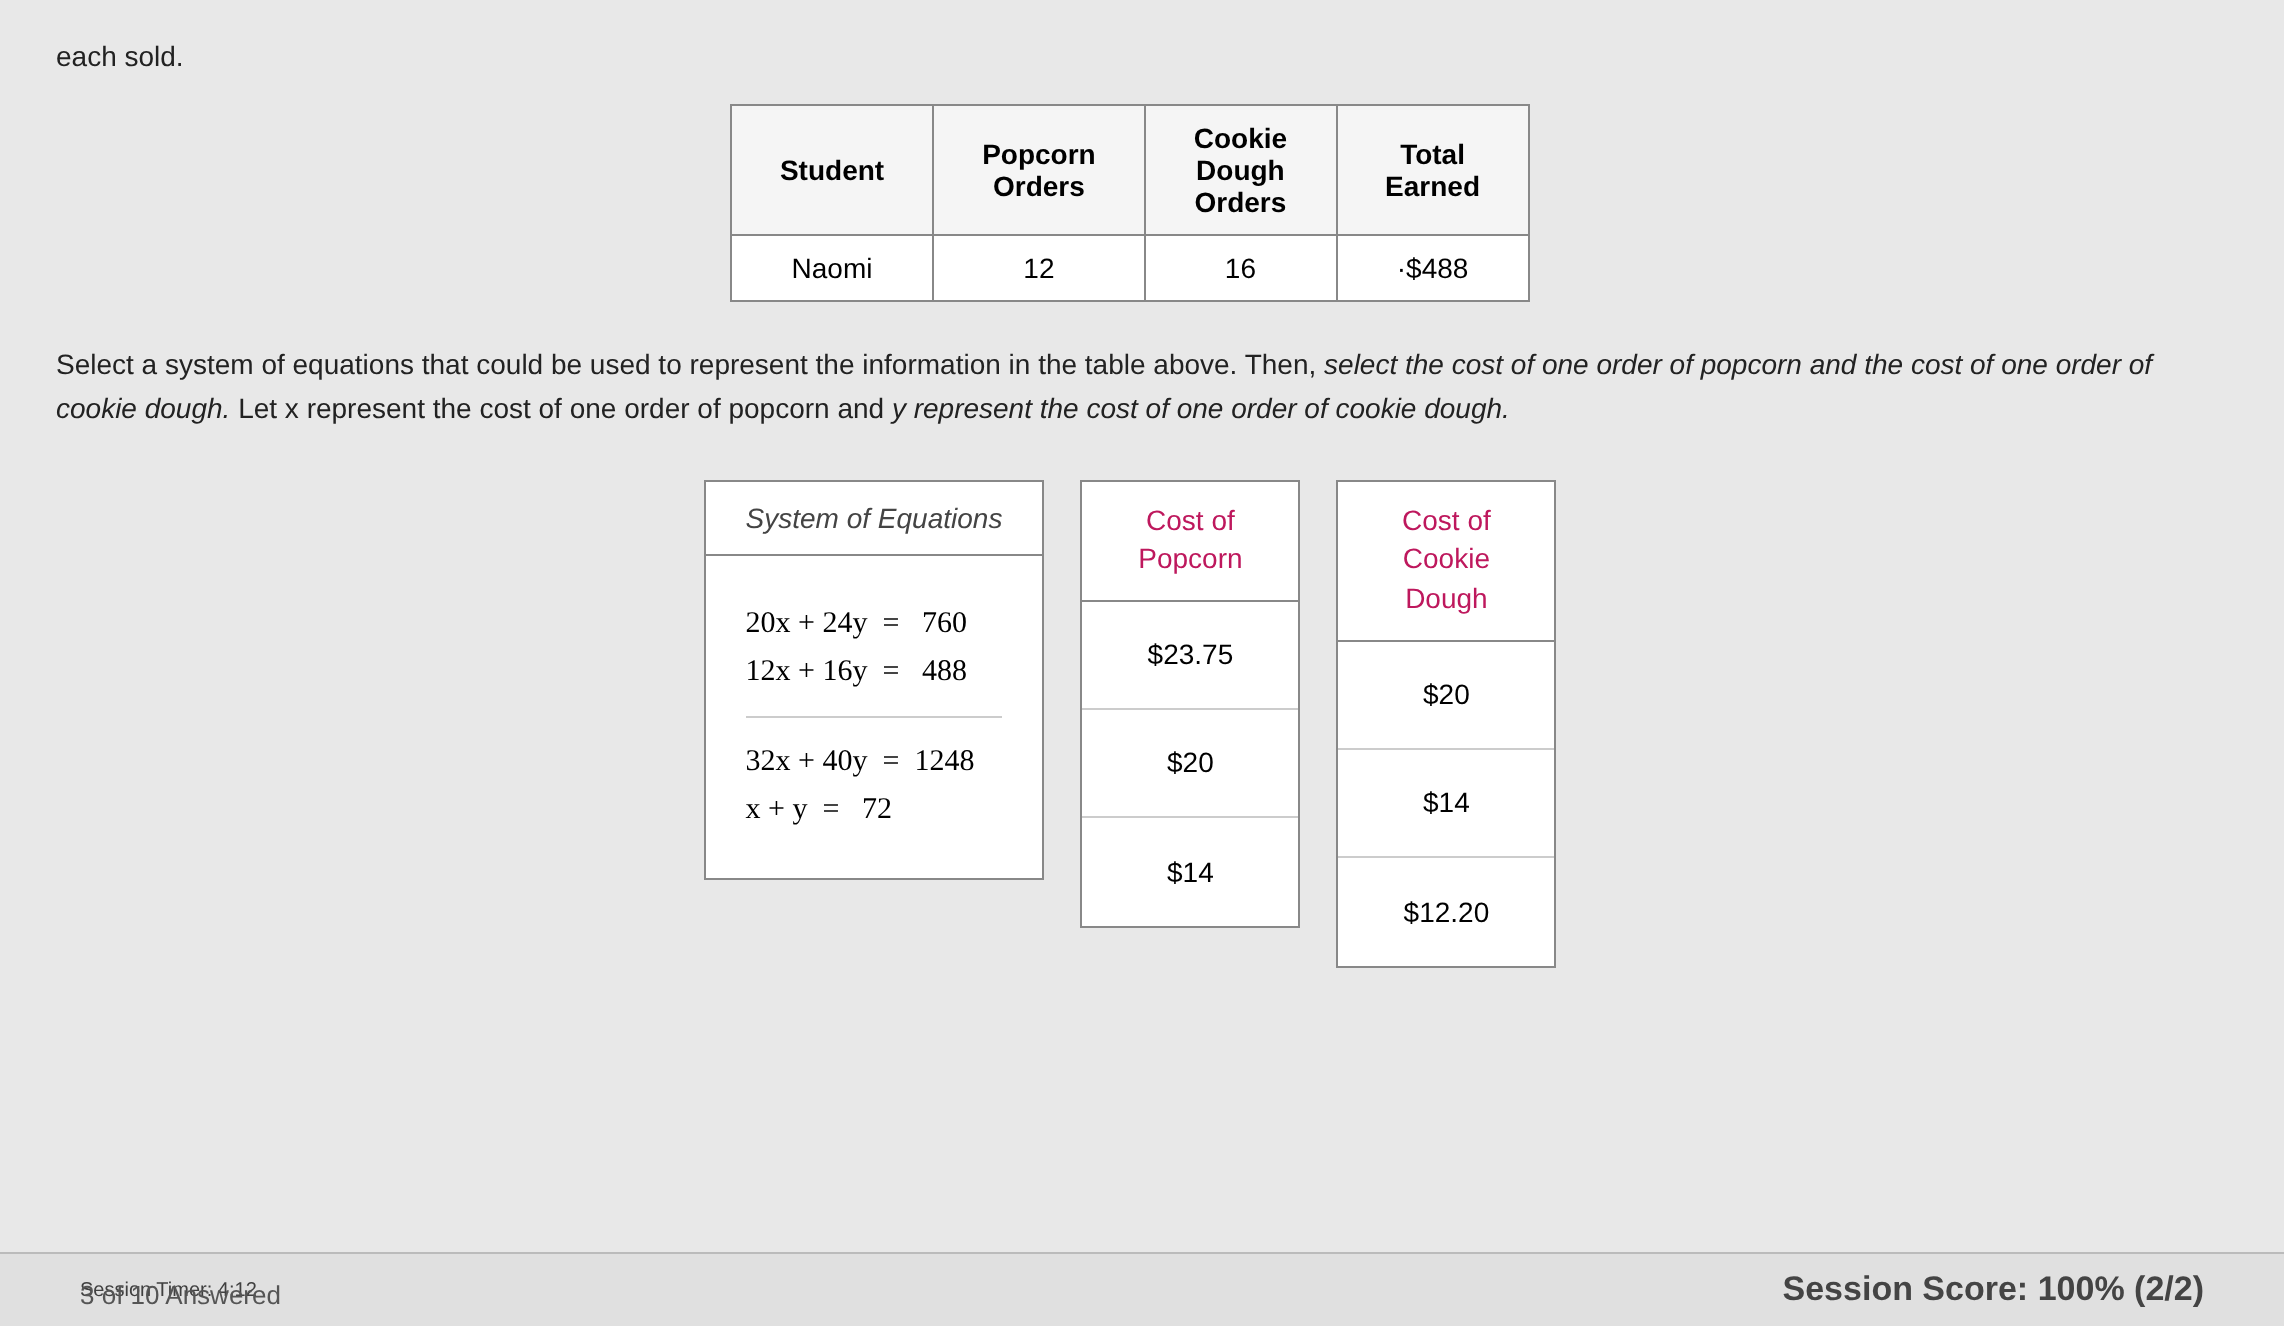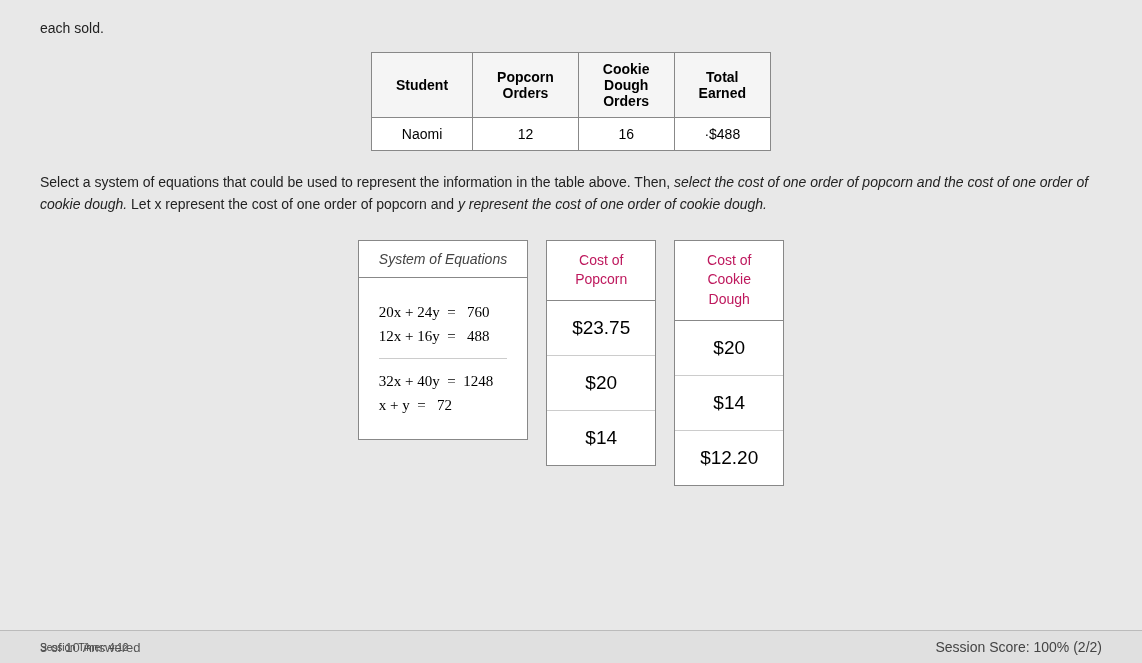--- a/index.html
+++ b/index.html
@@ -9,21 +9,21 @@
       background: #d0d0d0;
       width: 1142px;
       min-height: 663px;
       position: relative;
       overflow: hidden;
     }
     .page {
       background: #e8e8e8;
       width: 1142px;
       min-height: 663px;
-      padding: 20px 40px 60px 40px;
+      padding: 20px 40px 60px 28px;
       position: relative;
     }
     .top-text {
       font-size: 14px;
       color: #222;
       margin-bottom: 16px;
     }
 
     
     .data-table-container {
@@ -122,21 +122,21 @@
       padding: 10px 12px;
       text-align: center;
       font-size: 14px;
       color: #be185d;
       border-bottom: 1px solid #888;
       line-height: 1.4;
     }
     .cost-cell {
       padding: 16px 12px;
       text-align: left;
-      font-size: 19px;
+      font-size: 14px;
       border-bottom: 1px solid #ccc;
       cursor: pointer;
       min-height: 54px;
       display: flex;
       align-items: center;
       justify-content: center;
     }
     .cost-cell:last-child {
       border-bottom: none;
     }
@@ -152,23 +152,23 @@
       align-items: center;
       padding: 8px 40px;
       background: #e0e0e0;
       border-top: 1px solid #bbb;
     }
     .session-timer {
       font-size: 10px;
       color: #404040;
     }
     .session-score {
-      font-size: 14px;
+      font-size: 17px;
       color: #444;
-      font-weight: normal;
+      font-weight: bold;
     }
     .page-indicator {
       position: absolute;
       bottom: 8px;
       left: 40px;
       font-size: 13px;
       color: #555;
     }
   </style>
 </head>

